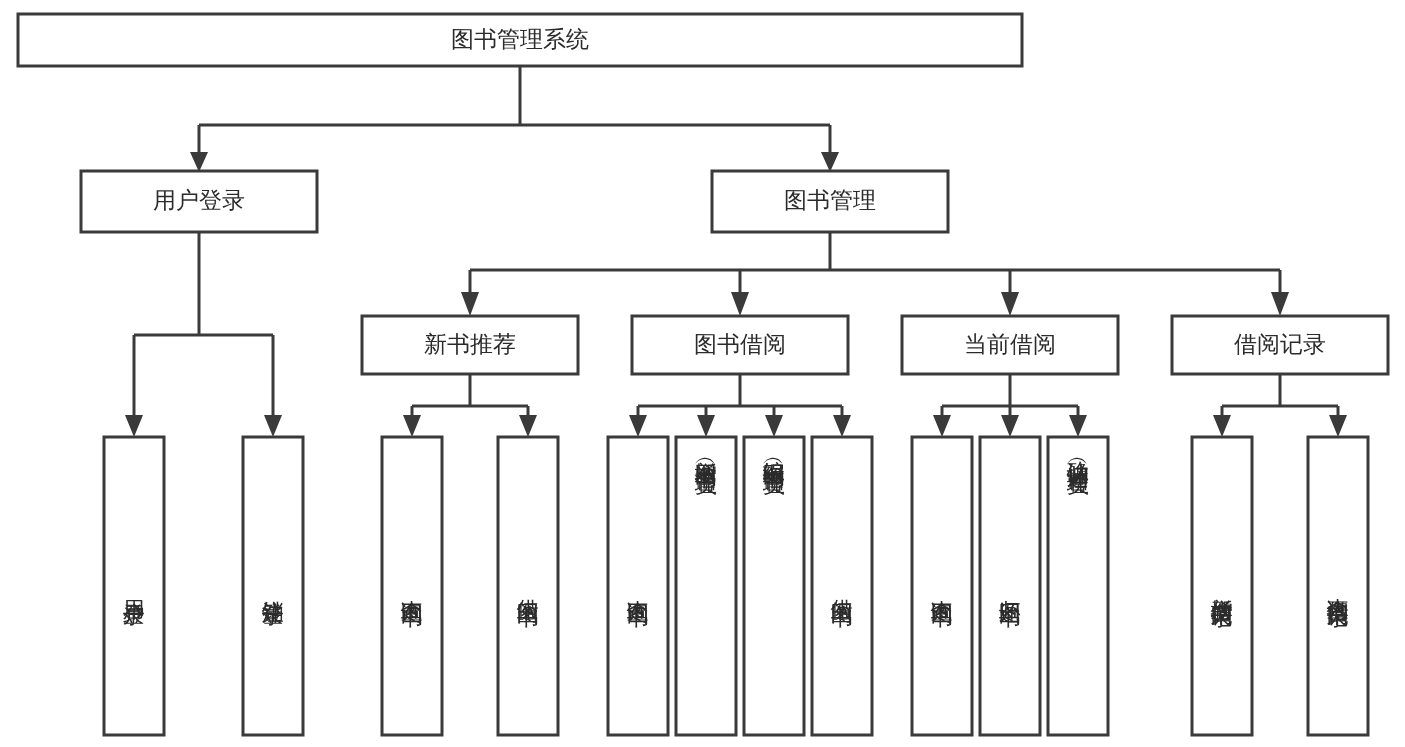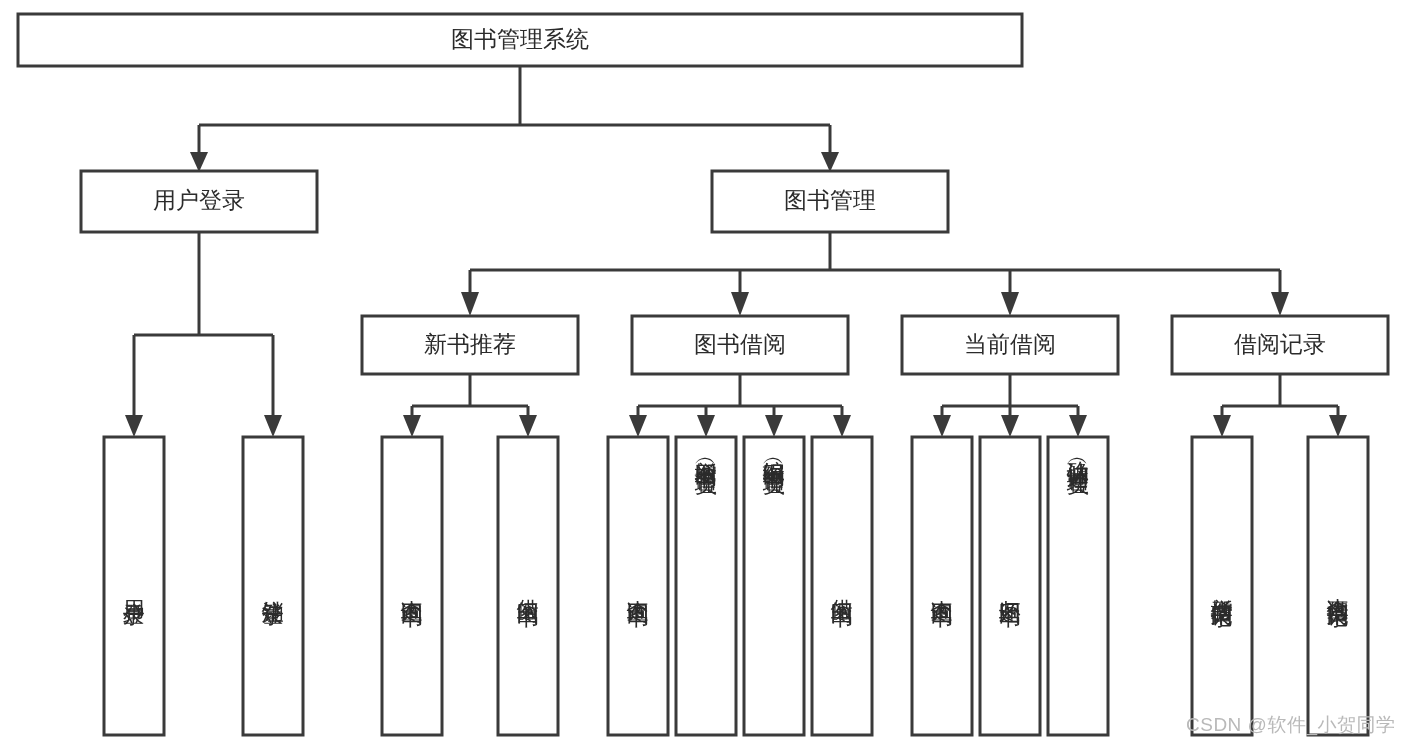--- a/index.html
+++ b/index.html
@@ -250,15 +250,14 @@
     <span class="node-label-v" style="padding-top:6px;">确认归还（管理员）</span>
   </div>
 
   <div class="node-label-v-wrap" style="left:1192px; top:437px; width:60px; height:298px;">
     <span class="node-label-v">新增借阅记录</span>
   </div>
   <div class="node-label-v-wrap" style="left:1308px; top:437px; width:60px; height:298px;">
     <span class="node-label-v">查询借阅记录</span>
   </div>
 
-  <div class="watermark">CSDN @软件_小贺同学</div>
 
 </div>
 
 </body></html>

